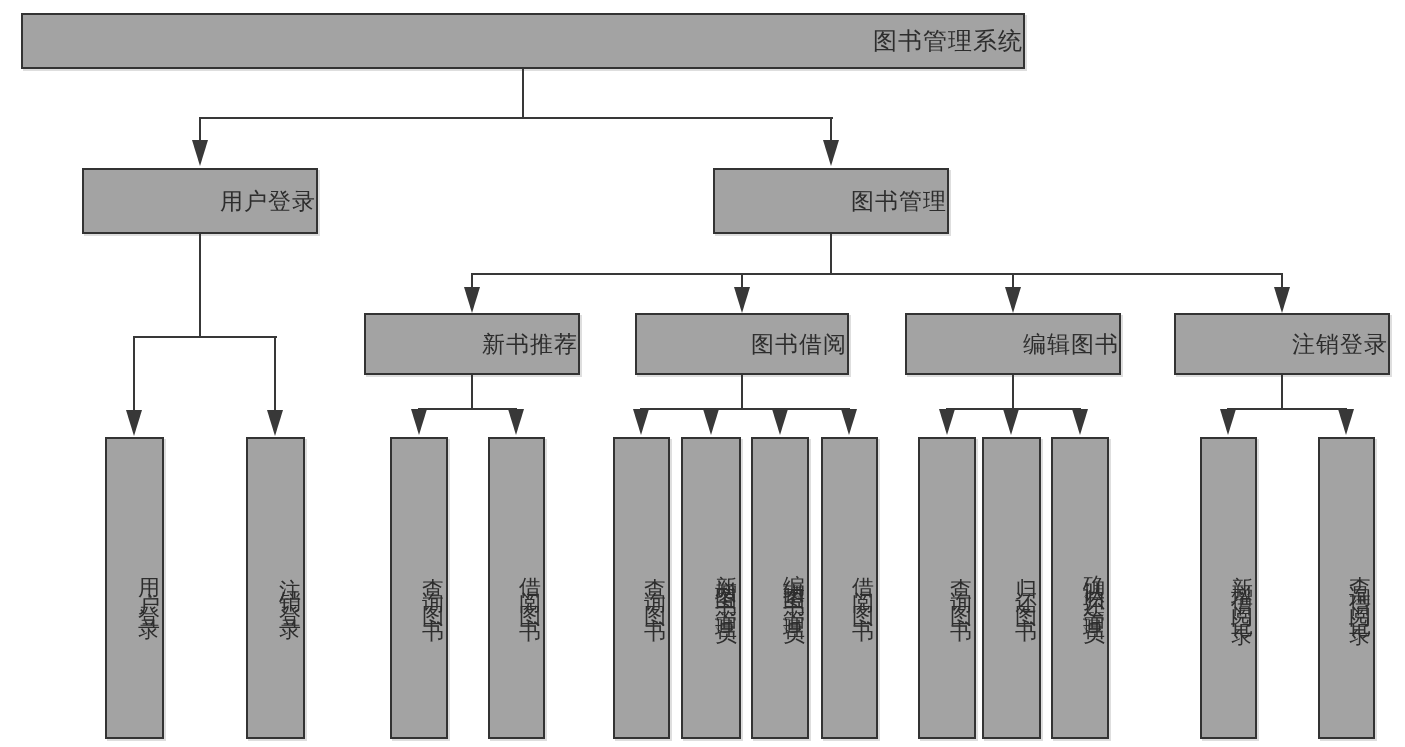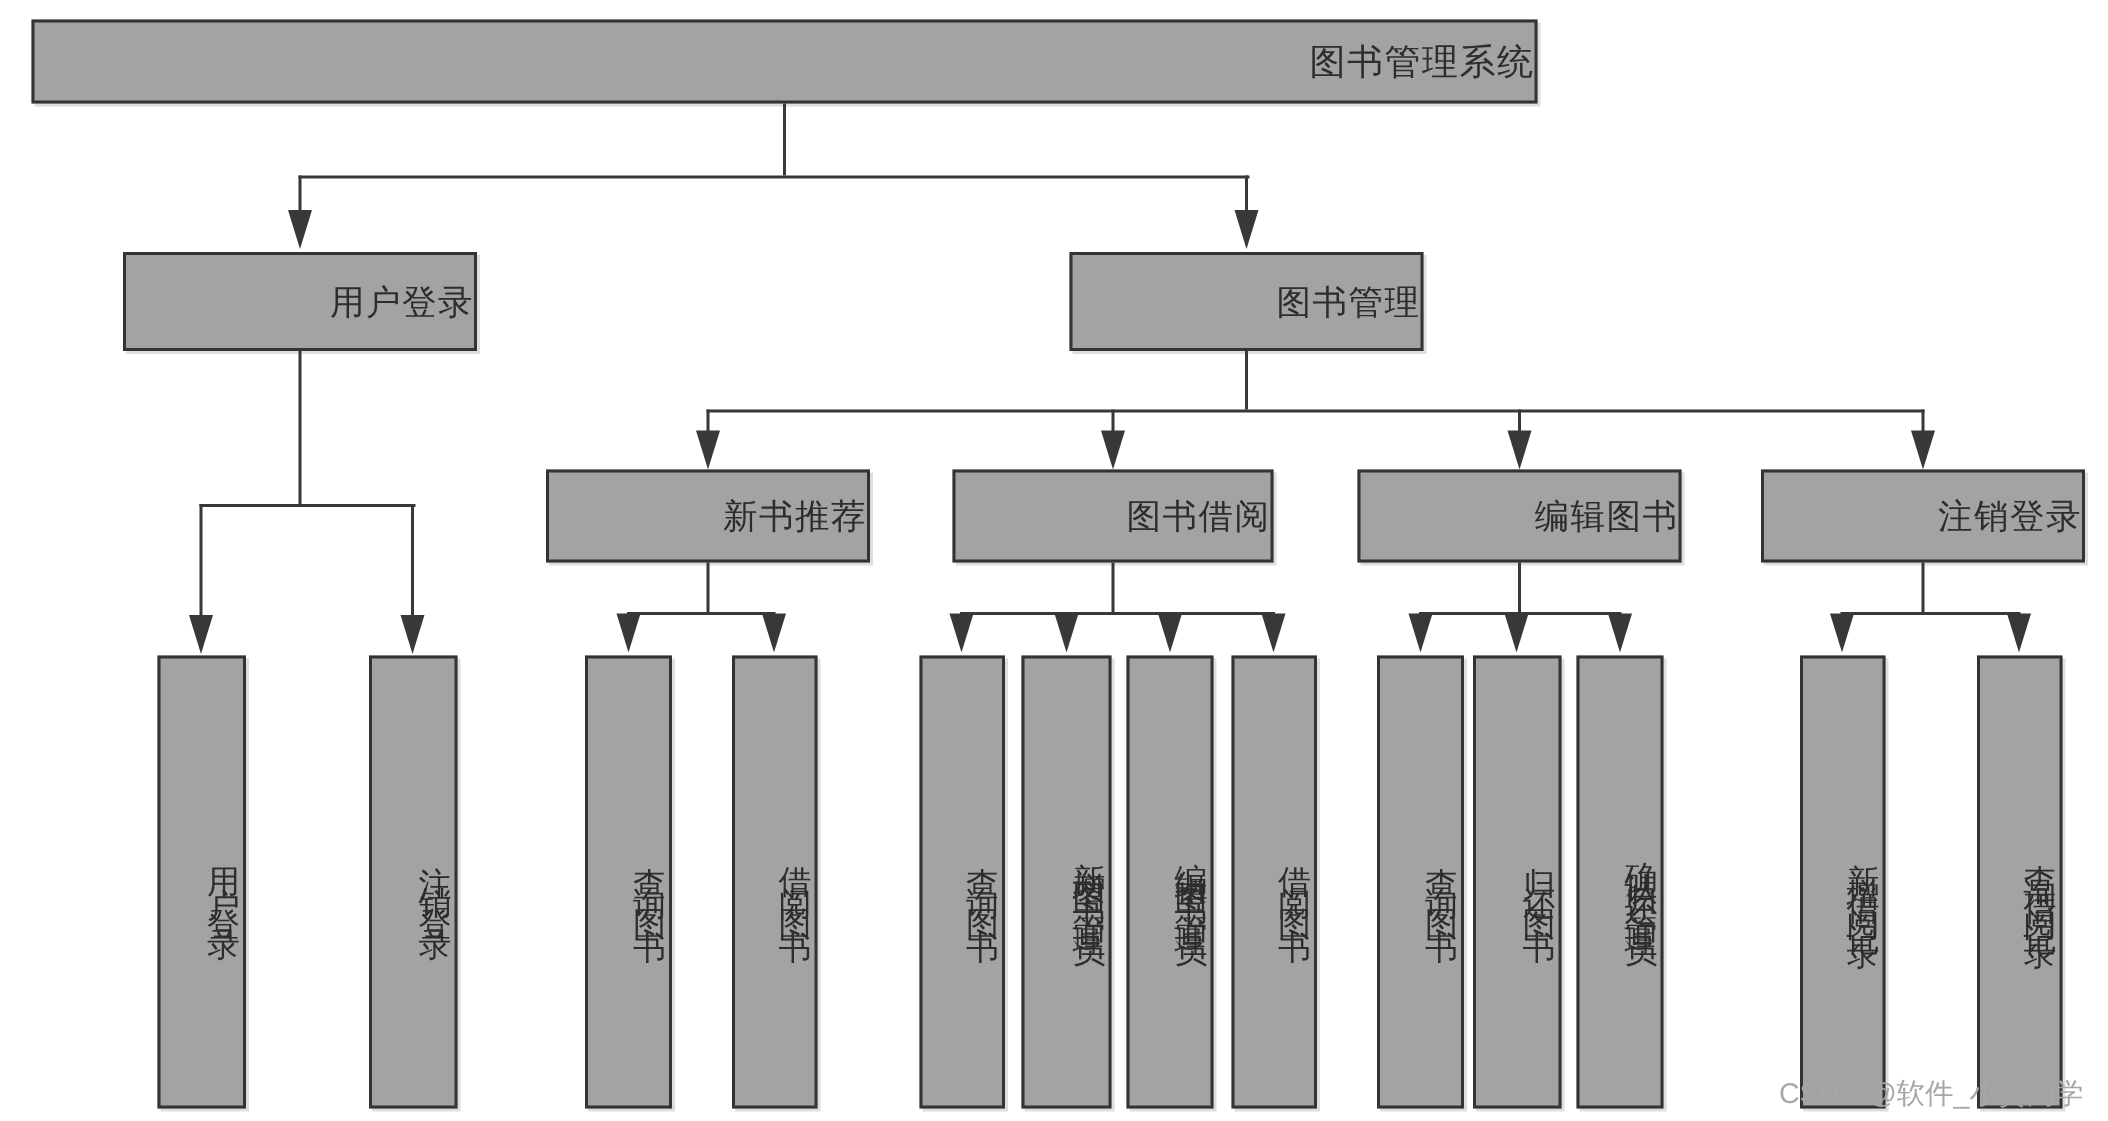--- a/index.html
+++ b/index.html
@@ -146,15 +146,14 @@
   <div class="line" style="left:946px;top:408px;width:135px;height:2px"></div>
   <div class="ah" style="left:939px;top:409px"></div>
   <div class="ah" style="left:1003px;top:409px"></div>
   <div class="ah" style="left:1072px;top:409px"></div>
 
   <div class="line" style="left:1281px;top:375px;width:2px;height:33px"></div>
   <div class="line" style="left:1227px;top:408px;width:120px;height:2px"></div>
   <div class="ah" style="left:1220px;top:409px"></div>
   <div class="ah" style="left:1338px;top:409px"></div>
 
-  <div class="watermark">CSDN @软件_小贺同学</div>
 
 </div>
 
 </body></html>

